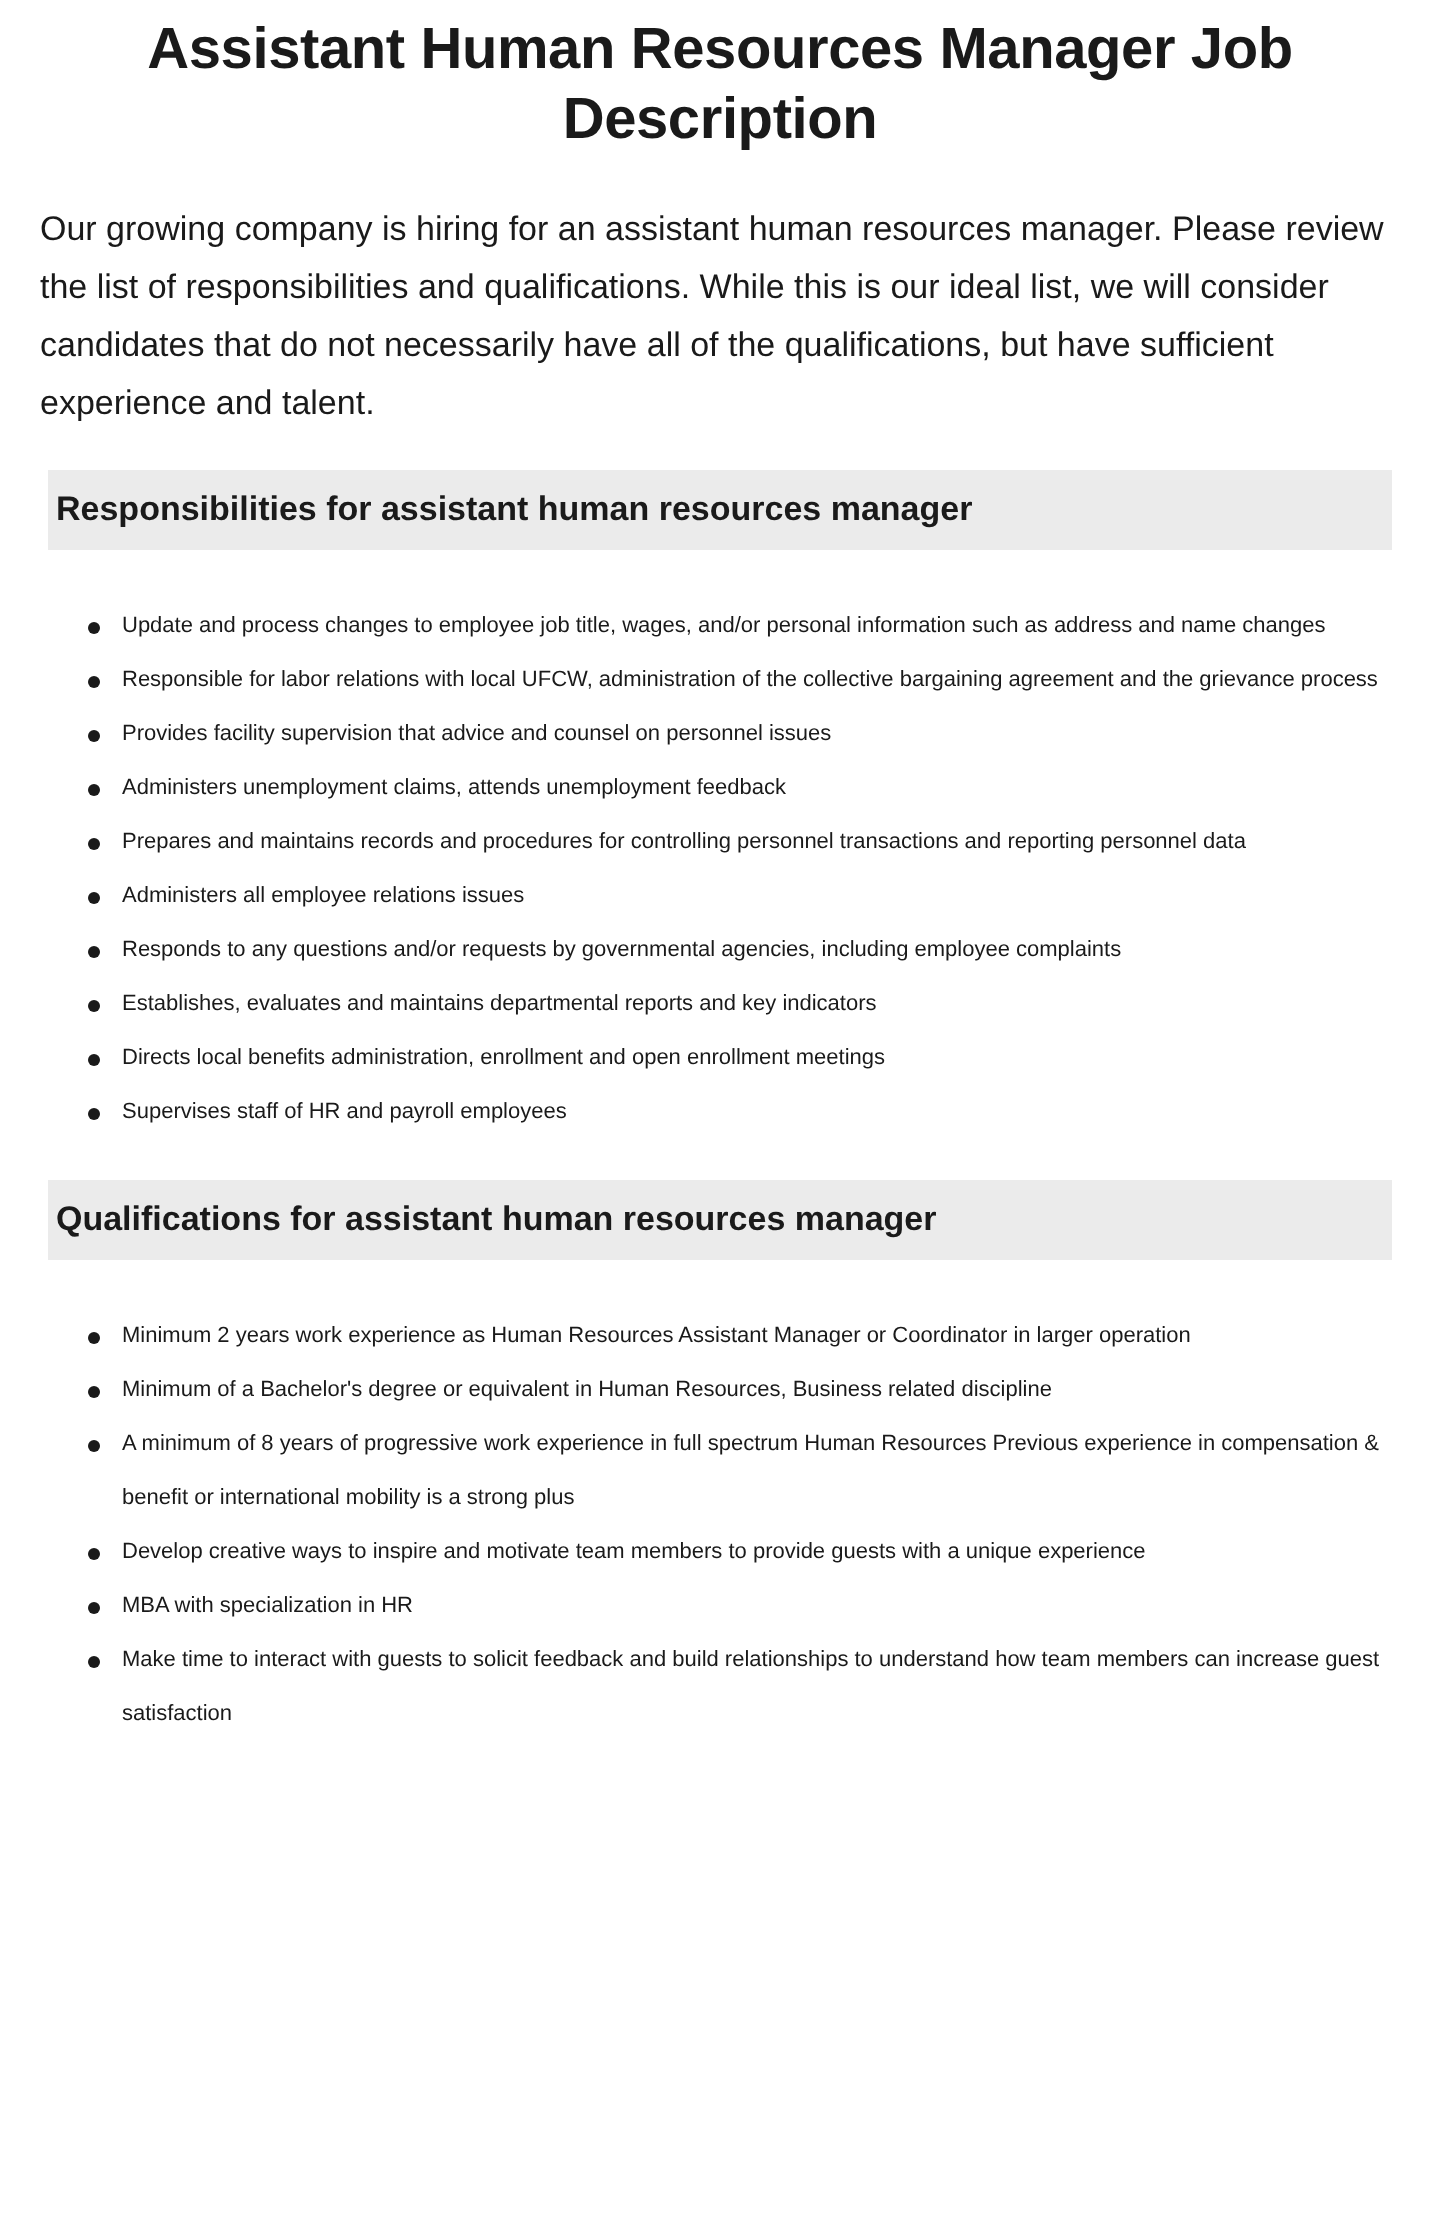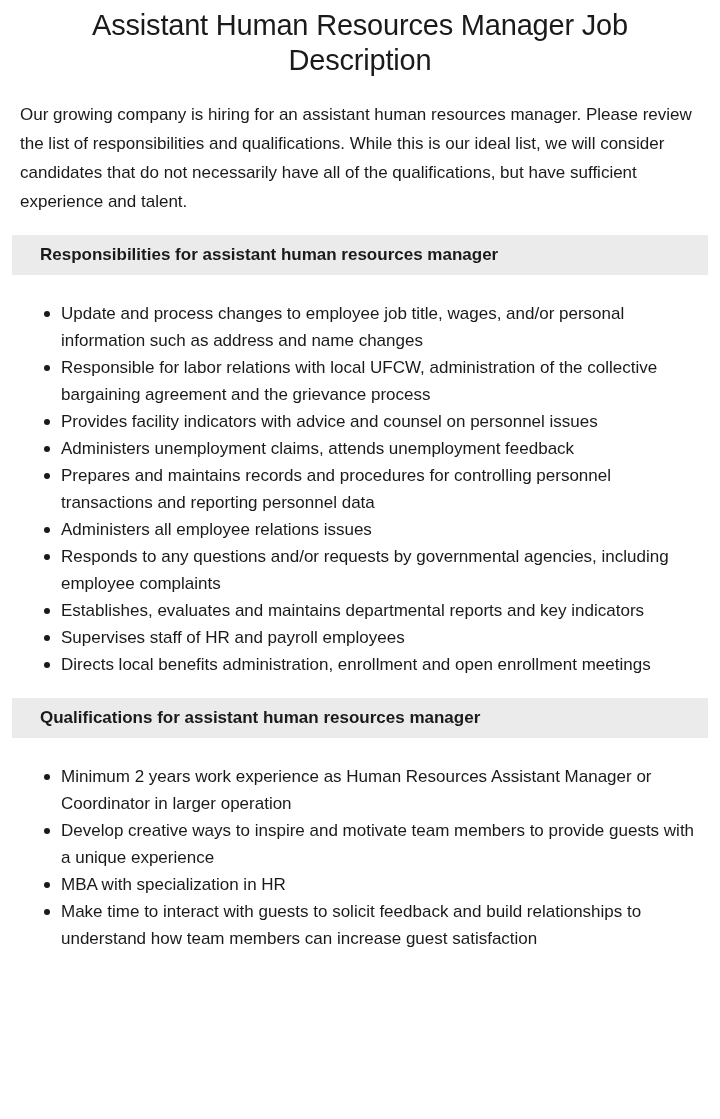--- a/index.html
+++ b/index.html
@@ -13,41 +13,41 @@
     overflow: hidden;
     font-family: "Liberation Sans", "DejaVu Sans", sans-serif;
     color: #1a1a1a;
   }
   .page {
     width: 720px;
   }
   .page-title {
     font-size: 29px;
     line-height: 35px;
-    font-weight: 400;
+    font-weight: 700;
     text-align: center;
     margin: 8px 44px 22px 44px;
     letter-spacing: -0.2px;
   }
   .intro {
     font-size: 17px;
     line-height: 29px;
     margin: 0 20px 19px 20px;
   }
   .section-header {
     background: #ebebeb;
-    margin: 0 12px;
-    padding: 10px 28px;
+    margin: 0 24px;
+    padding: 10px 4px;
     font-size: 17px;
     line-height: 20px;
     font-weight: 700;
   }
   .bullet-list {
     list-style: none;
-    font-size: 17px;
+    font-size: 11px;
     line-height: 27px;
     margin: 25px 20px 20px 20px;
     padding: 0 0 0 24px;
   }
   .bullet-list li {
     position: relative;
     padding-left: 17px;
   }
   .bullet-list li::before {
     content: "";
@@ -67,34 +67,36 @@
 
   <h1 class="page-title">Assistant Human Resources Manager Job Description</h1>
 
   <p class="intro">Our growing company is hiring for an assistant human resources manager. Please review the list of responsibilities and qualifications. While this is our ideal list, we will consider candidates that do not necessarily have all of the qualifications, but have sufficient experience and talent.</p>
 
   <section>
     <div class="section-header">Responsibilities for assistant human resources manager</div>
     <ul class="bullet-list">
         <li>Update and process changes to employee job title, wages, and/or personal information such as address and name changes</li>
         <li>Responsible for labor relations with local UFCW, administration of the collective bargaining agreement and the grievance process</li>
-        <li>Provides facility indicators with advice and counsel on personnel issues</li>
+        <li>Provides facility supervision that advice and counsel on personnel issues</li>
         <li>Administers unemployment claims, attends unemployment feedback</li>
         <li>Prepares and maintains records and procedures for controlling personnel transactions and reporting personnel data</li>
         <li>Administers all employee relations issues</li>
         <li>Responds to any questions and/or requests by governmental agencies, including employee complaints</li>
         <li>Establishes, evaluates and maintains departmental reports and key indicators</li>
+        <li>Directs local benefits administration, enrollment and open enrollment meetings</li>
         <li>Supervises staff of HR and payroll employees</li>
-        <li>Directs local benefits administration, enrollment and open enrollment meetings</li>
       </ul>
   </section>
 
   <section>
     <div class="section-header">Qualifications for assistant human resources manager</div>
     <ul class="bullet-list">
         <li>Minimum 2 years work experience as Human Resources Assistant Manager or Coordinator in larger operation</li>
+        <li>Minimum of a Bachelor's degree or equivalent in Human Resources, Business related discipline</li>
+        <li>A minimum of 8 years of progressive work experience in full spectrum Human Resources Previous experience in compensation &amp; benefit or international mobility is a strong plus</li>
         <li>Develop creative ways to inspire and motivate team members to provide guests with a unique experience</li>
         <li>MBA with specialization in HR</li>
         <li>Make time to interact with guests to solicit feedback and build relationships to understand how team members can increase guest satisfaction</li>
       </ul>
   </section>
 
 </div>
 
 </body></html>

